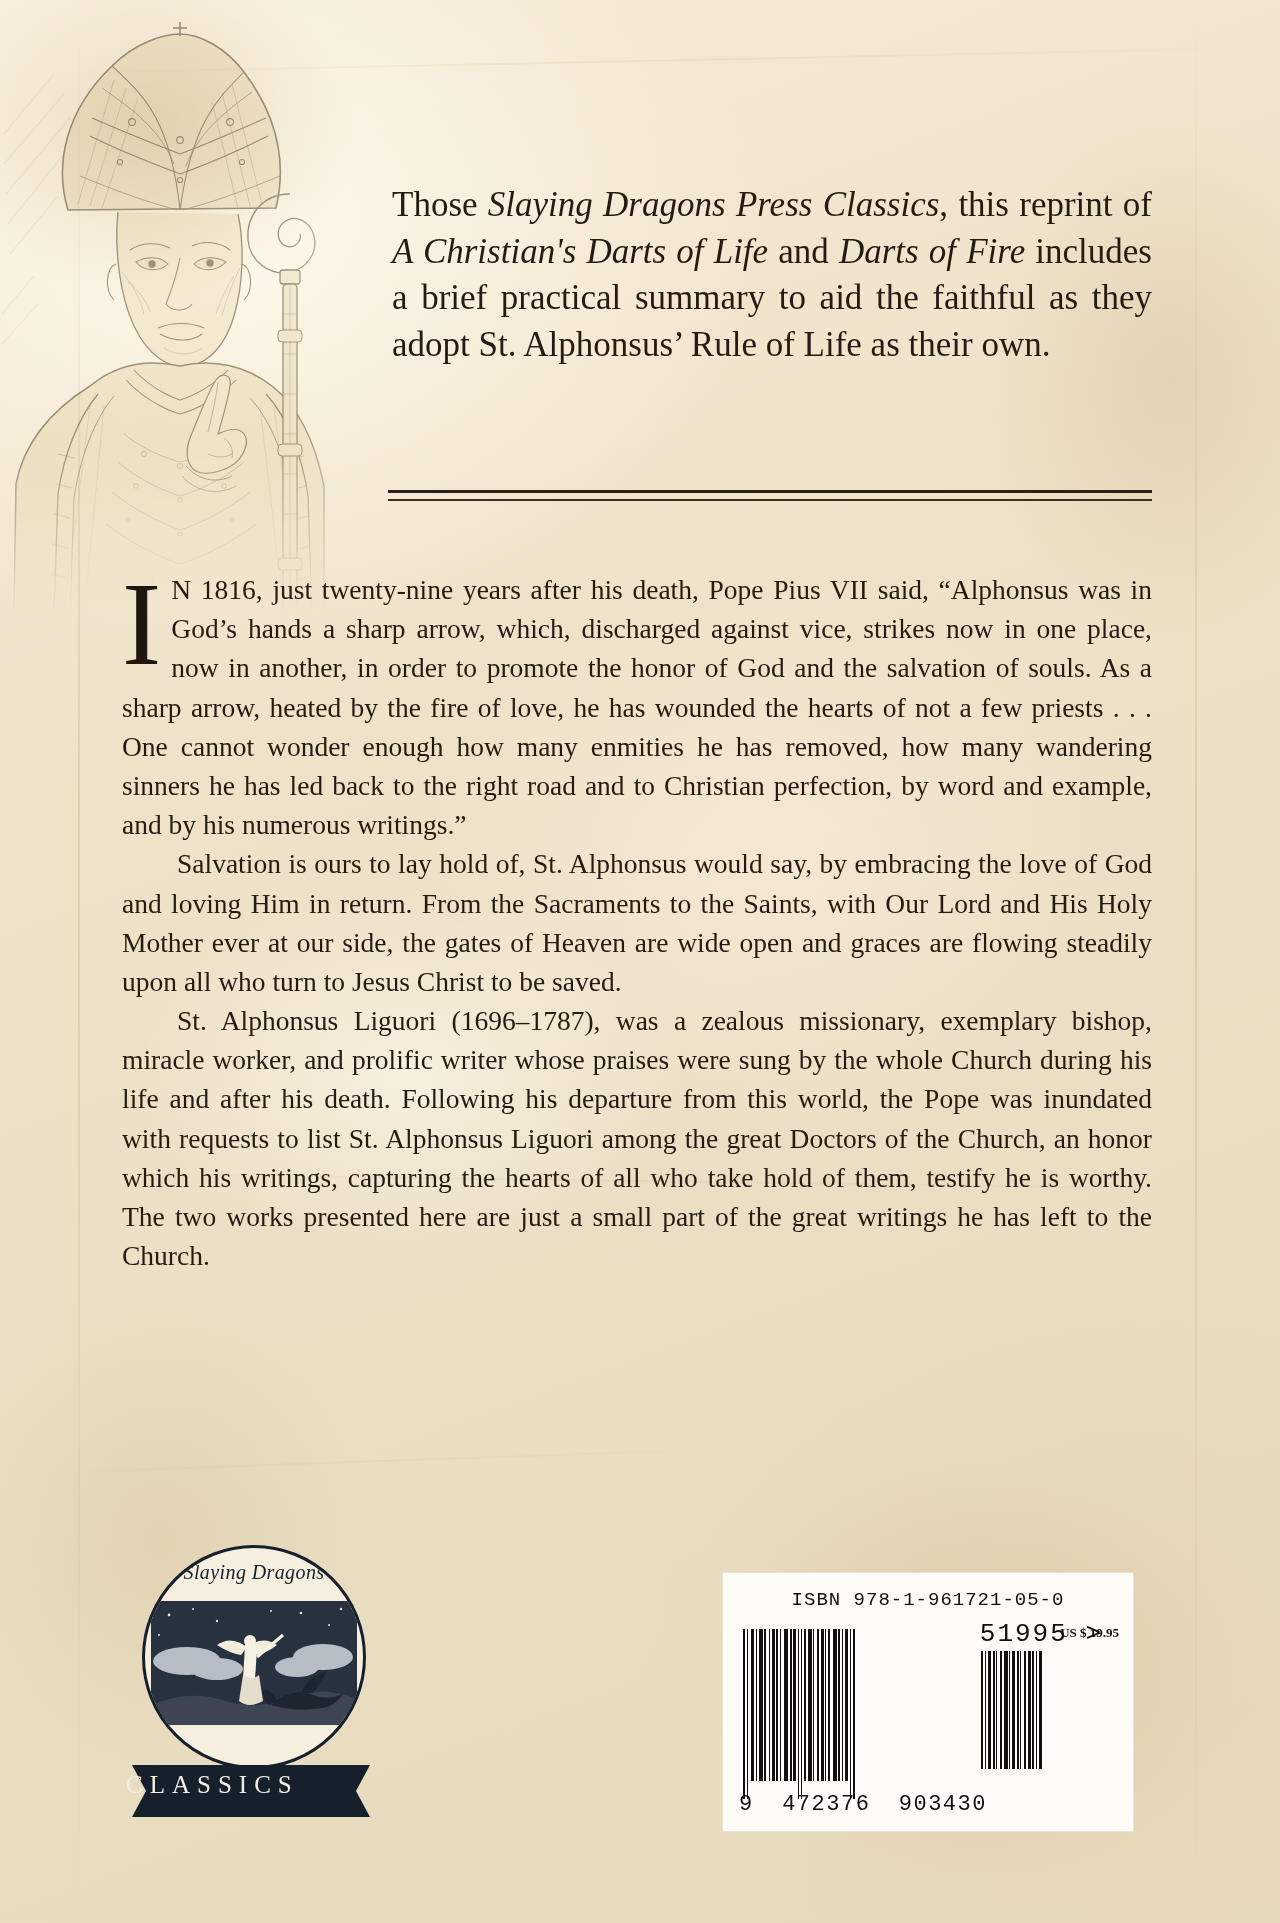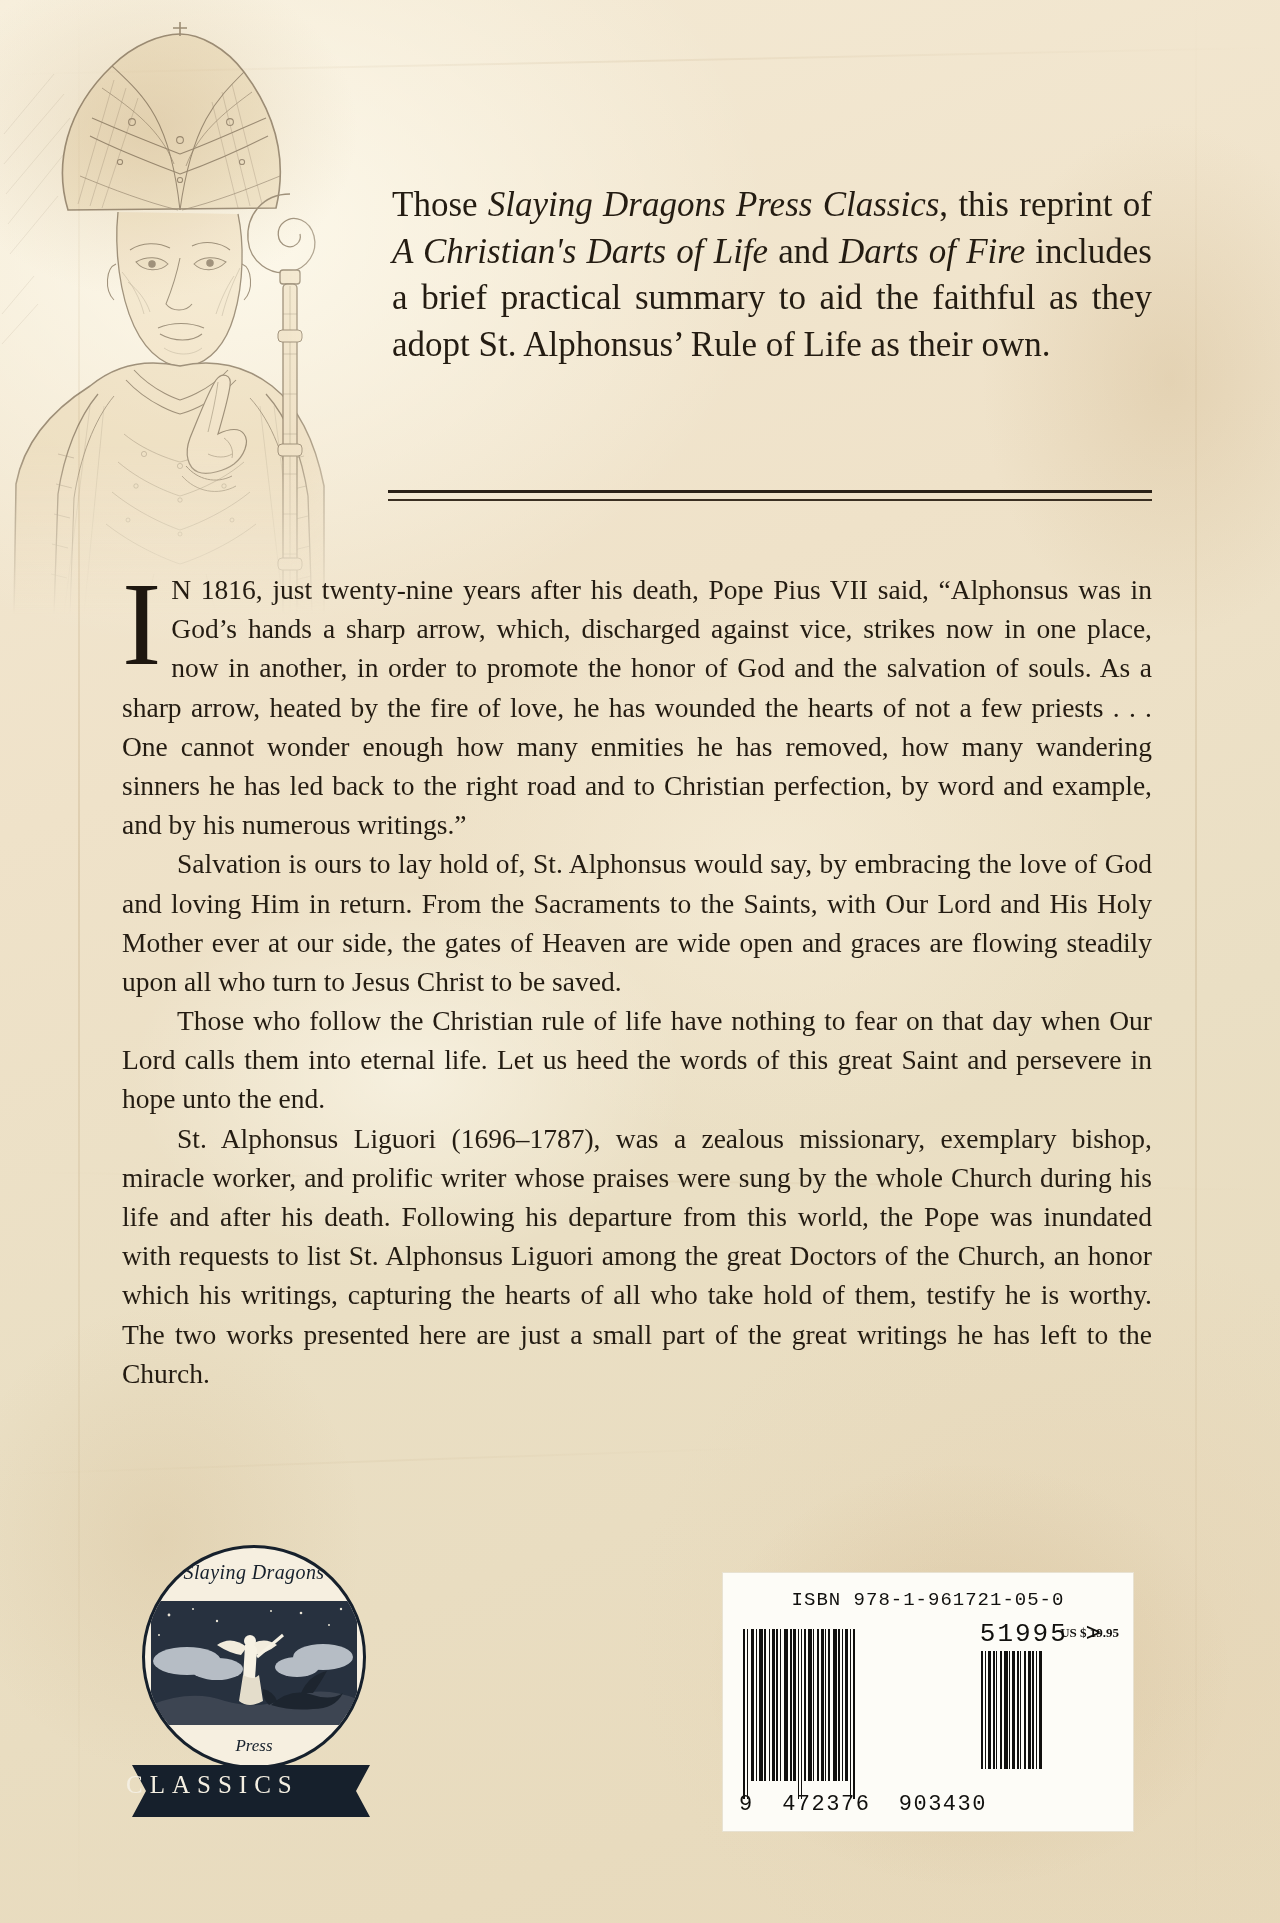--- a/index.html
+++ b/index.html
@@ -139,21 +139,21 @@
     text-align: center;
     font-family: "Liberation Serif", serif;
     font-style: italic;
     font-size: 20px;
     color: #16202c;
     letter-spacing: .4px;
   }
   .seal-bottom-label {
     position: absolute;
     left: 0; right: 0; bottom: 10px;
-    text-align: center;
+    text-align: left;
     font-family: "Liberation Serif", serif;
     font-style: italic;
     font-size: 17px;
     color: #16202c;
   }
   .seal-art {
     position: absolute;
     left: 6px; right: 6px; top: 52px; bottom: 40px;
   }
   .ribbon {
@@ -435,21 +435,20 @@
   </div>
 
   <div class="rule-wrap">
     <div class="r"></div>
     <div class="r thin"></div>
   </div>
 
   <div class="body-copy">
     <p><span class="dropcap">I</span><span>N 1816, just twenty-nine years after his death, Pope Pius VII said, “Alphonsus was in God’s hands a sharp arrow, which, discharged against vice, strikes now in one place, now in another, in order to promote the honor of God and the salvation of souls. As a sharp arrow, heated by the fire of love, he has wounded the hearts of not a few priests . . . One cannot wonder enough how many enmities he has removed, how many wandering sinners he has led back to the right road and to Christian perfection, by word and example, and by his numerous writings.”</span></p>
     <p>Salvation is ours to lay hold of, St. Alphonsus would say, by embracing the love of God and loving Him in return. From the Sacraments to the Saints, with Our Lord and His Holy Mother ever at our side, the gates of Heaven are wide open and graces are flowing steadily upon all who turn to Jesus Christ to be saved.</p>
-    <p>Those who follow the Christian rule of life have nothing to fear on that day when Our Lord calls them into eternal life. Let us heed the words of this great Saint and persevere in hope unto the end.</p>
     <p>St. Alphonsus Liguori (1696–1787), was a zealous missionary, exemplary bishop, miracle worker, and prolific writer whose praises were sung by the whole Church during his life and after his death. Following his departure from this world, the Pope was inundated with requests to list St. Alphonsus Liguori among the great Doctors of the Church, an honor which his writings, capturing the hearts of all who take hold of them, testify he is worthy. The two works presented here are just a small part of the great writings he has left to the Church.</p>
   </div>
 
   <div class="seal">
     <div class="seal-circle">
       <div class="seal-top-label">Slaying Dragons</div>
       <div class="seal-bottom-label">Press</div>
       <div class="seal-art">
         <svg viewBox="0 0 206 124" width="100%" height="100%" xmlns="http://www.w3.org/2000/svg">
 

